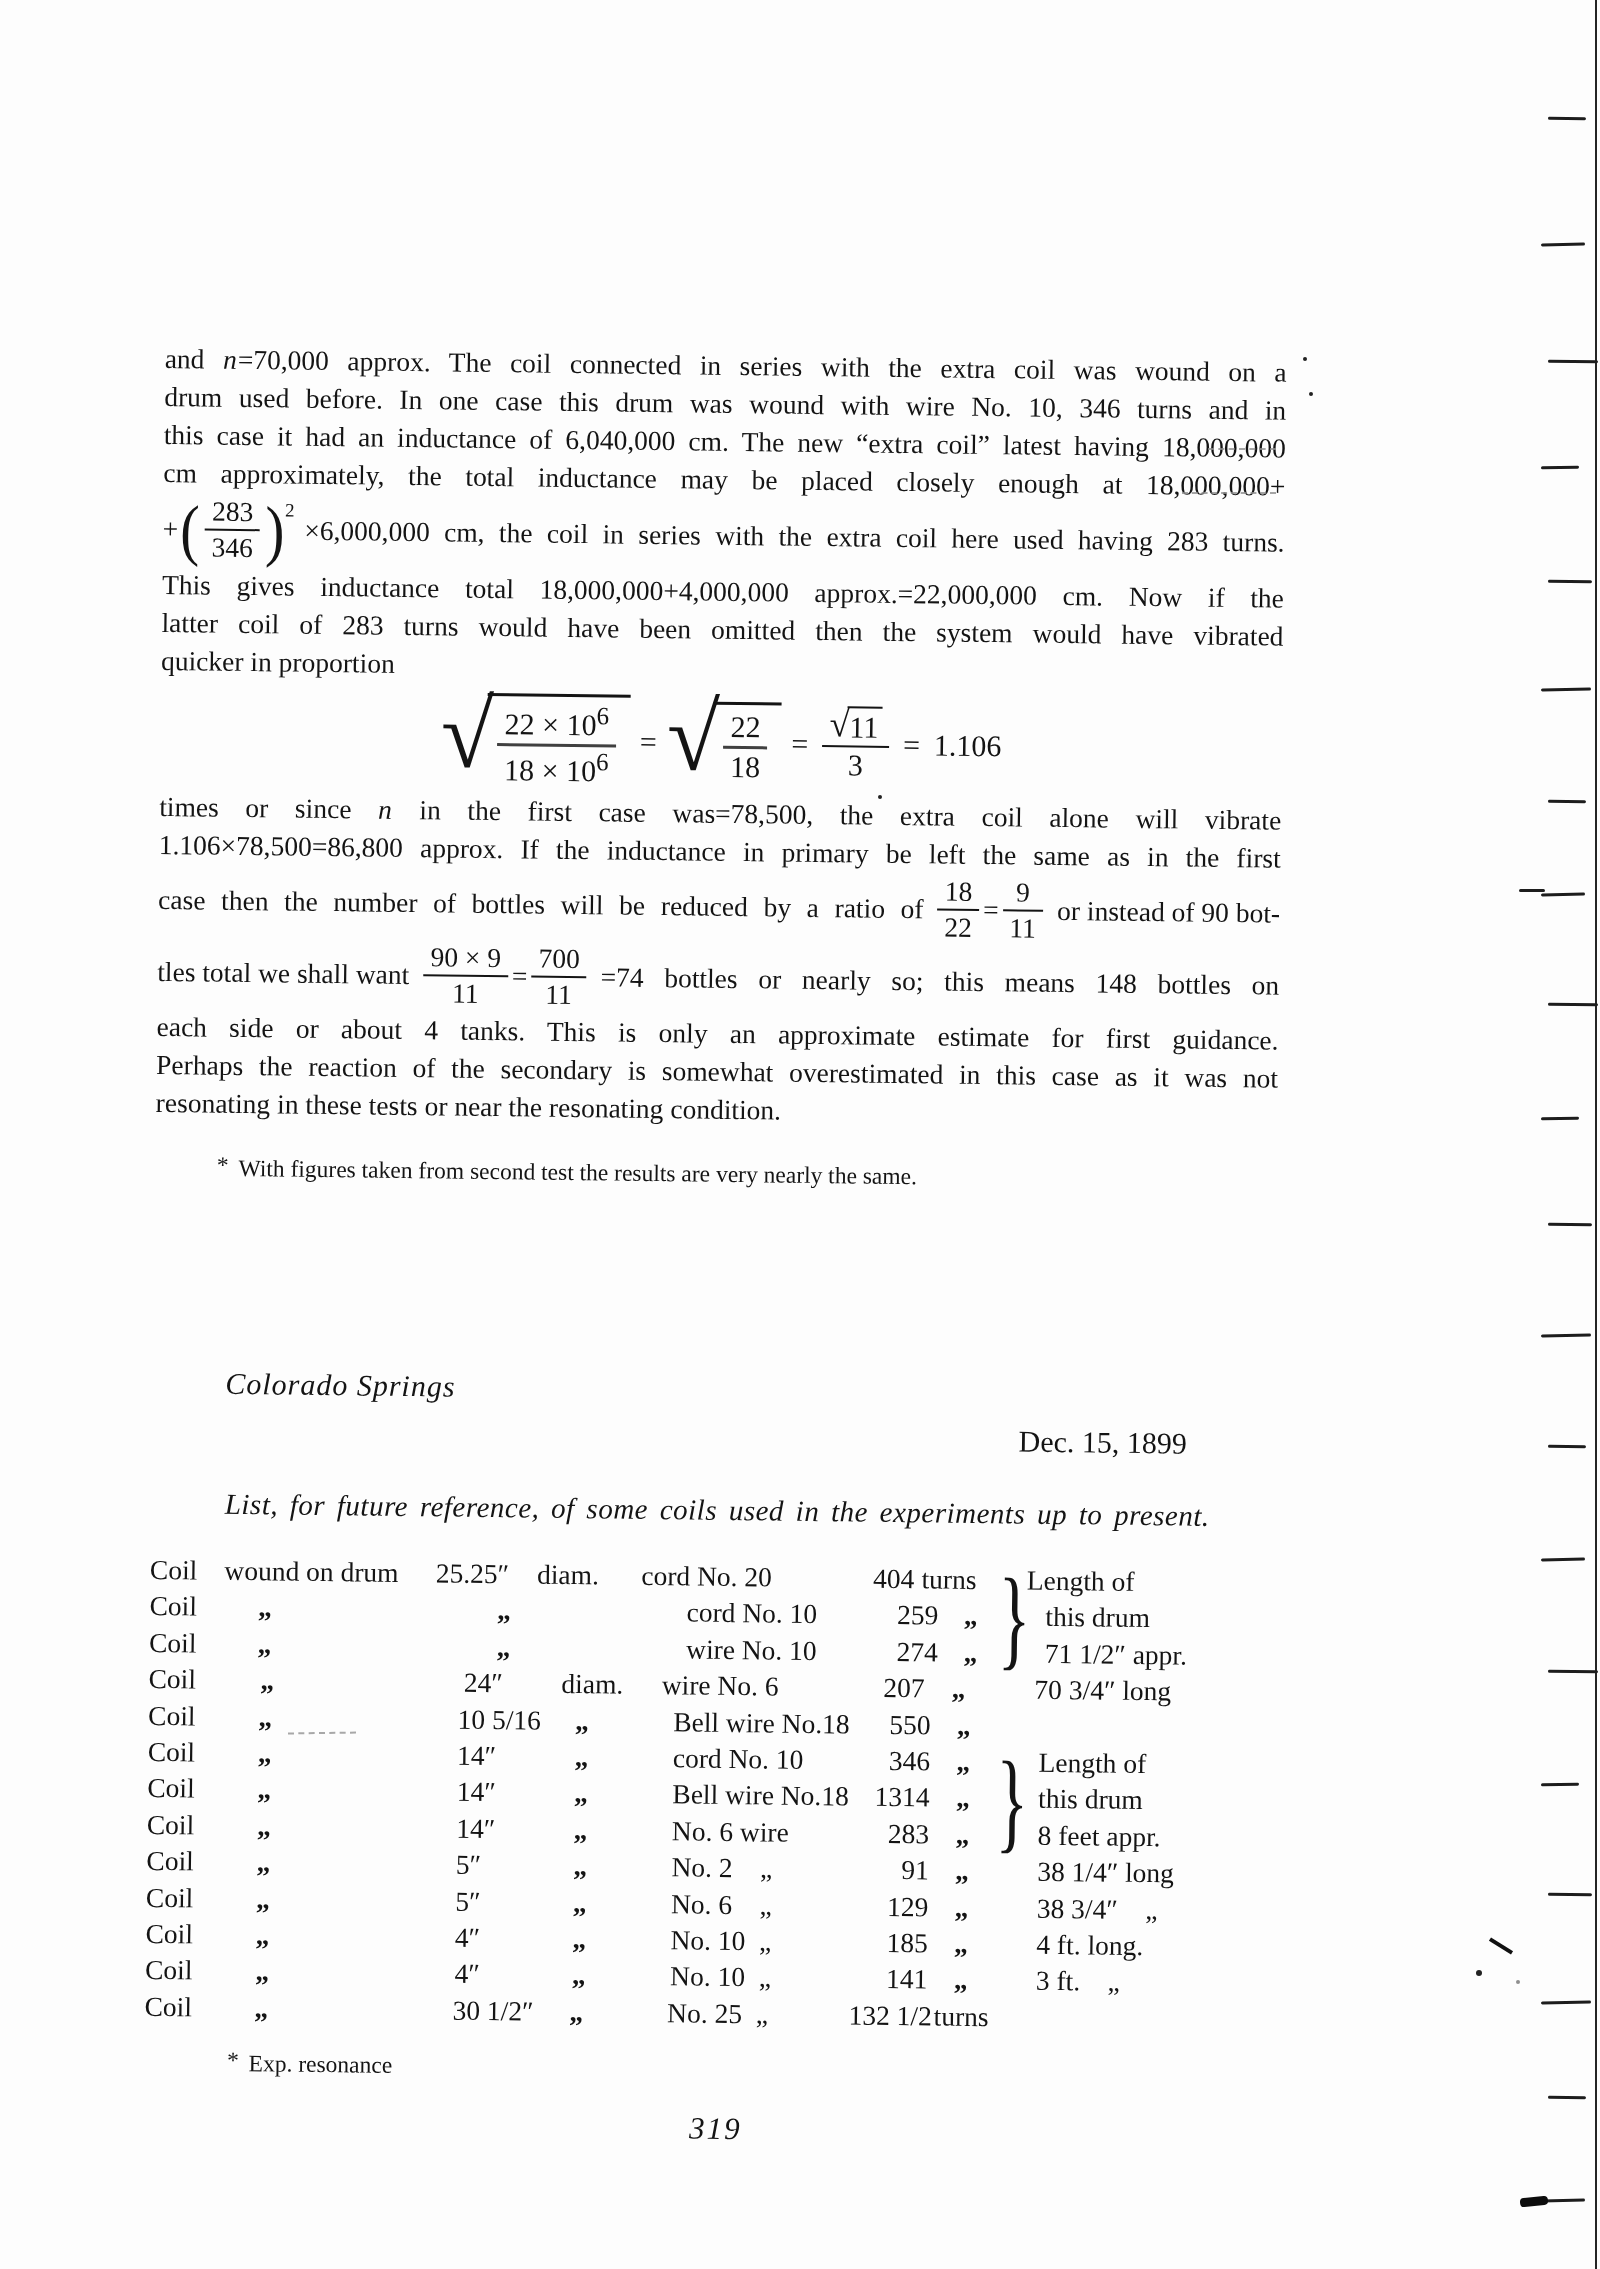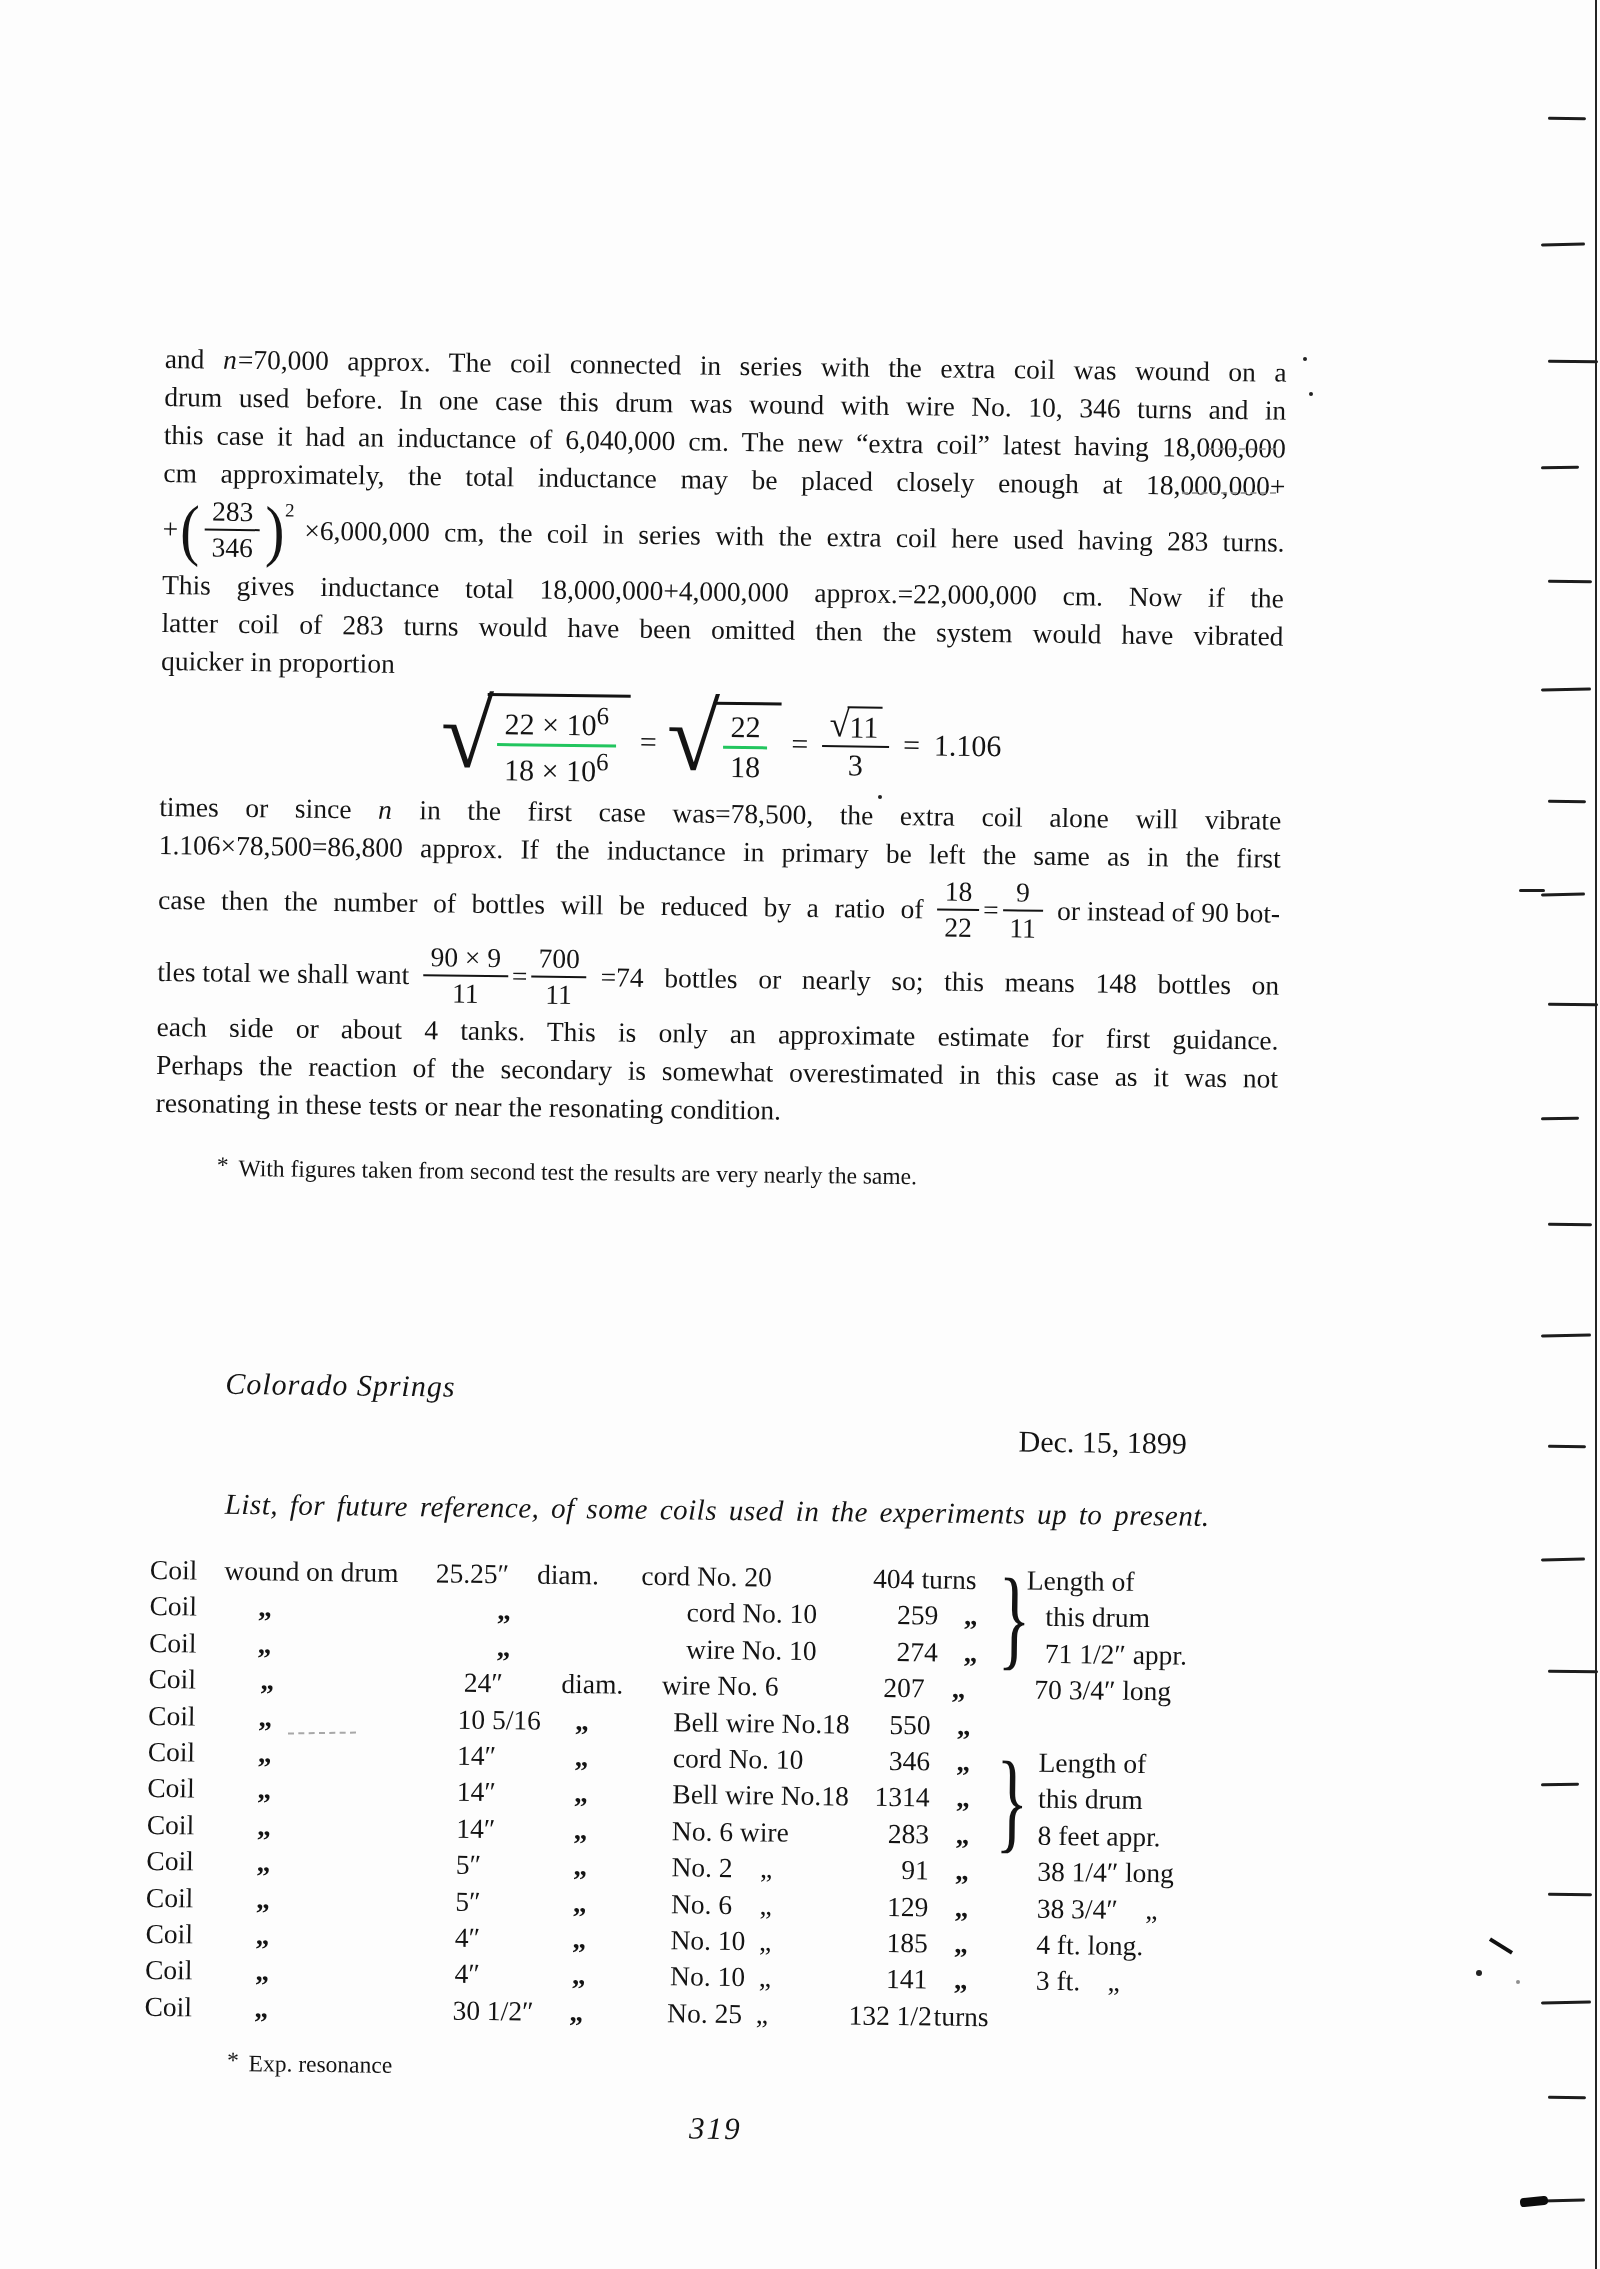--- a/index.html
+++ b/index.html
@@ -26,21 +26,21 @@
   .fline{display:flex;align-items:center;height:74px;}
   .bigparen{font-size:68px;line-height:0.8;font-weight:400;transform:scaleX(.85);}
   .fracexp{font-size:19px;align-self:flex-start;margin:-2px 6px 0 -2px;}
   .fline .rest{flex:1 1 auto;text-align:justify;text-align-last:justify;margin-left:4px;}
   
   .equation{display:flex;align-items:center;justify-content:center;
             width:fit-content;margin:8px auto 0;height:96px;font-size:30px;}
   .rad{display:inline-flex;align-items:center;}
   .rad-sign{font-size:96px;line-height:.78;font-weight:400;margin-right:-6px;transform:translateY(-5px);}
   .radicand{border-top:3px solid #141414;padding:5px 10px 0 6px;}
-  .radicand .frac .num{border-bottom:3px solid #22c55e;}
+  .radicand .frac .num{border-bottom:3px solid #404040;}
   .eqsym{margin:0 10px;}
   .srad{display:inline-flex;align-items:flex-start;}
   .srad .sgn{font-size:36px;line-height:1;margin-right:-2px;}
   .srad .rc{border-top:2.5px solid #141414;padding:2px 4px 0 2px;}
   .eqres{margin-left:4px;}
   
   .tallline{display:flex;align-items:center;height:72px;}
   .tallline .stretch{flex:1 1 auto;text-align:justify;text-align-last:justify;}
   .tallline .nowr{white-space:nowrap;}
   .tallline .pr{padding-right:10px;}

